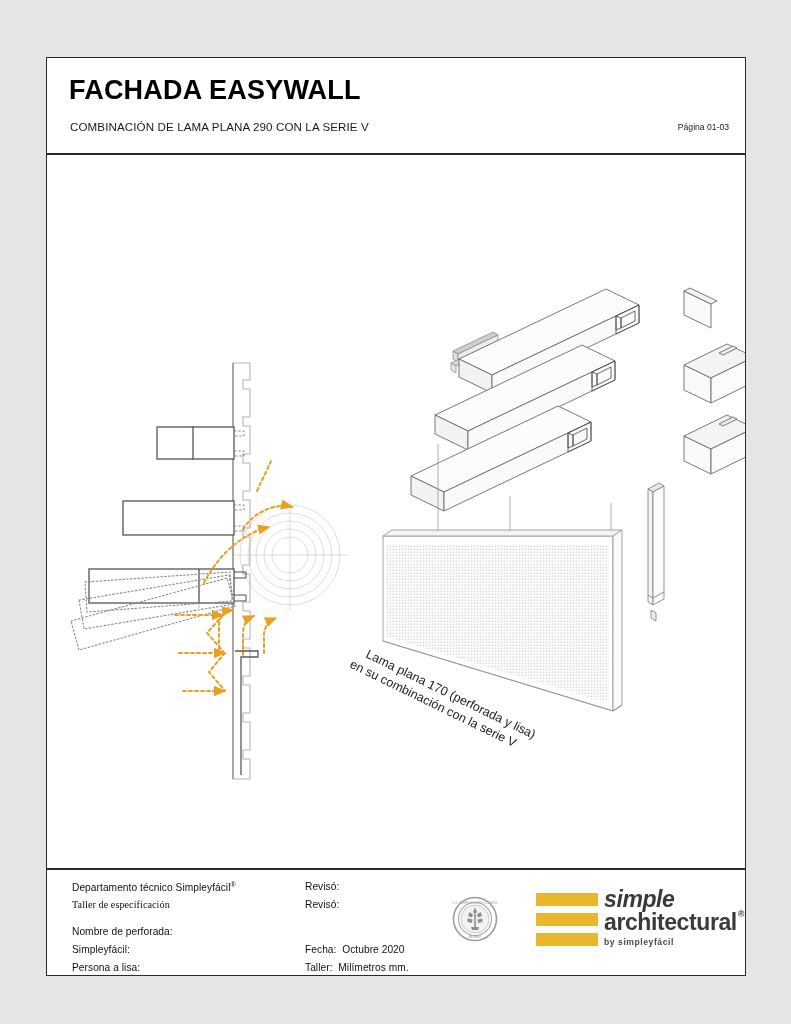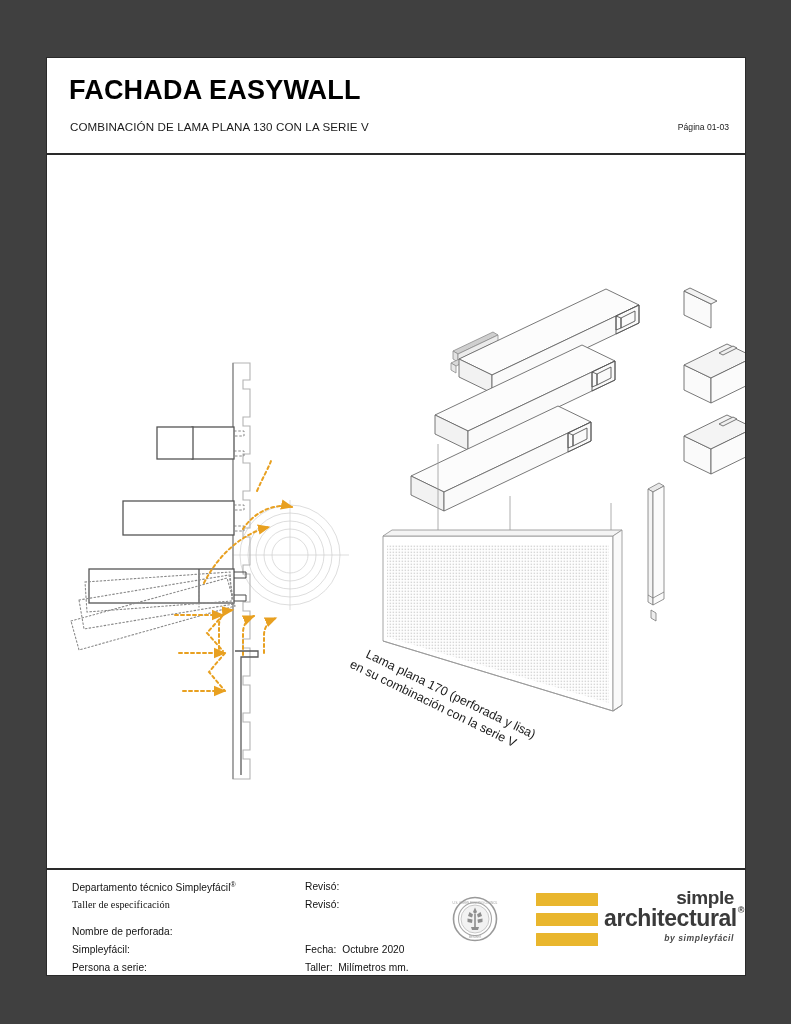--- a/index.html
+++ b/index.html
@@ -5,22 +5,21 @@
   * { box-sizing: border-box; margin: 0; padding: 0; }
   html, body {
     width: 791px; height: 1024px;
     background: #ffffff;
     font-family: "Liberation Sans", sans-serif;
     overflow: hidden;
   }
   #page {
     position: relative;
     width: 791px; height: 1024px;
-    background: #404040;
-    text-align: right;
+    background: #e5e5e5;
   }
   
   #frame {
     position: absolute;
     left: 46px; top: 57px;
     width: 700px; height: 919px;
     border: 1.6px solid #2a2a2a;
     background: #ffffff;
   }
   
@@ -105,25 +104,26 @@
     margin-bottom: 7px;
     border-radius: 0.5px;
   }
   .bar:last-child { margin-bottom: 0; }
   #wordmark {
     position: absolute;
     left: 152px; top: 4px;
     width: 130px;
   }
   #wm-simple {
-    font-size: 19px;
+    font-size: 23px;
     font-weight: bold;
     color: #3a3a3a;
     line-height: 1.02;
     letter-spacing: -0.4px;
+    font-style: italic;
   }
   #wm-arch {
     font-size: 23px;
     font-weight: bold;
     color: #3a3a3a;
     line-height: 1.02;
     letter-spacing: -0.4px;
     position: relative;
     display: inline-block;
   }
@@ -132,32 +132,31 @@
     right: -7px; top: -1px;
     font-size: 9px;
     color: #3a3a3a;
   }
   #wm-by {
     margin-top: 2px;
     font-size: 8.6px;
     font-weight: bold;
     color: #4a4a4a;
     letter-spacing: 0.55px;
-    font-style: italic;
   }
 </style>
 </head>
 <body>
 
 <div id="page">
   <div id="frame">
 
     <div id="header">
       <div id="doc-title">FACHADA EASYWALL</div>
-      <div id="doc-subtitle">COMBINACIÓN DE LAMA PLANA 130 CON LA SERIE V</div>
+      <div id="doc-subtitle">COMBINACIÓN DE LAMA PLANA 290 CON LA SERIE V</div>
       <div id="page-number">Página 01-03</div>
     </div>
 
     <div id="canvas">
       <svg width="700" height="715" viewBox="0 0 700 715" xmlns="http://www.w3.org/2000/svg">
         <defs>
           <pattern id="perfPattern" width="3" height="3" patternUnits="userSpaceOnUse">
             <rect width="3" height="3" fill="#ffffff"></rect>
             <rect x="0.6" y="0.6" width="1.5" height="1.5" fill="#d8d8d8"></rect>
           </pattern>
@@ -358,21 +357,21 @@
 
     <div id="footer">
 
       <div class="f-txt f-col1" style="top:11px;">
         <span>Departamento técnico Simpleyfácil</span><span class="reg">®</span>
       </div>
       <div class="f-txt f-col1" style="top:29px;font-family:Liberation Serif, serif;">Taller de especificación</div>
 
       <div class="f-txt f-col1" style="top:56px;">Nombre de perforada:</div>
       <div class="f-txt f-col1" style="top:74px;">Simpleyfácil:</div>
-      <div class="f-txt f-col1" style="top:92px;">Persona a serie:</div>
+      <div class="f-txt f-col1" style="top:92px;">Persona a lisa:</div>
 
       <div class="f-txt f-col2" style="top:11px;">Revisó:</div>
       <div class="f-txt f-col2" style="top:29px;">Revisó:</div>
 
       <div class="f-txt f-col2" style="top:74px;">
         <span>Fecha:</span>&nbsp;
         <span>Octubre  2020</span>
       </div>
       <div class="f-txt f-col2" style="top:92px;">
         <span>Taller:</span>&nbsp;

